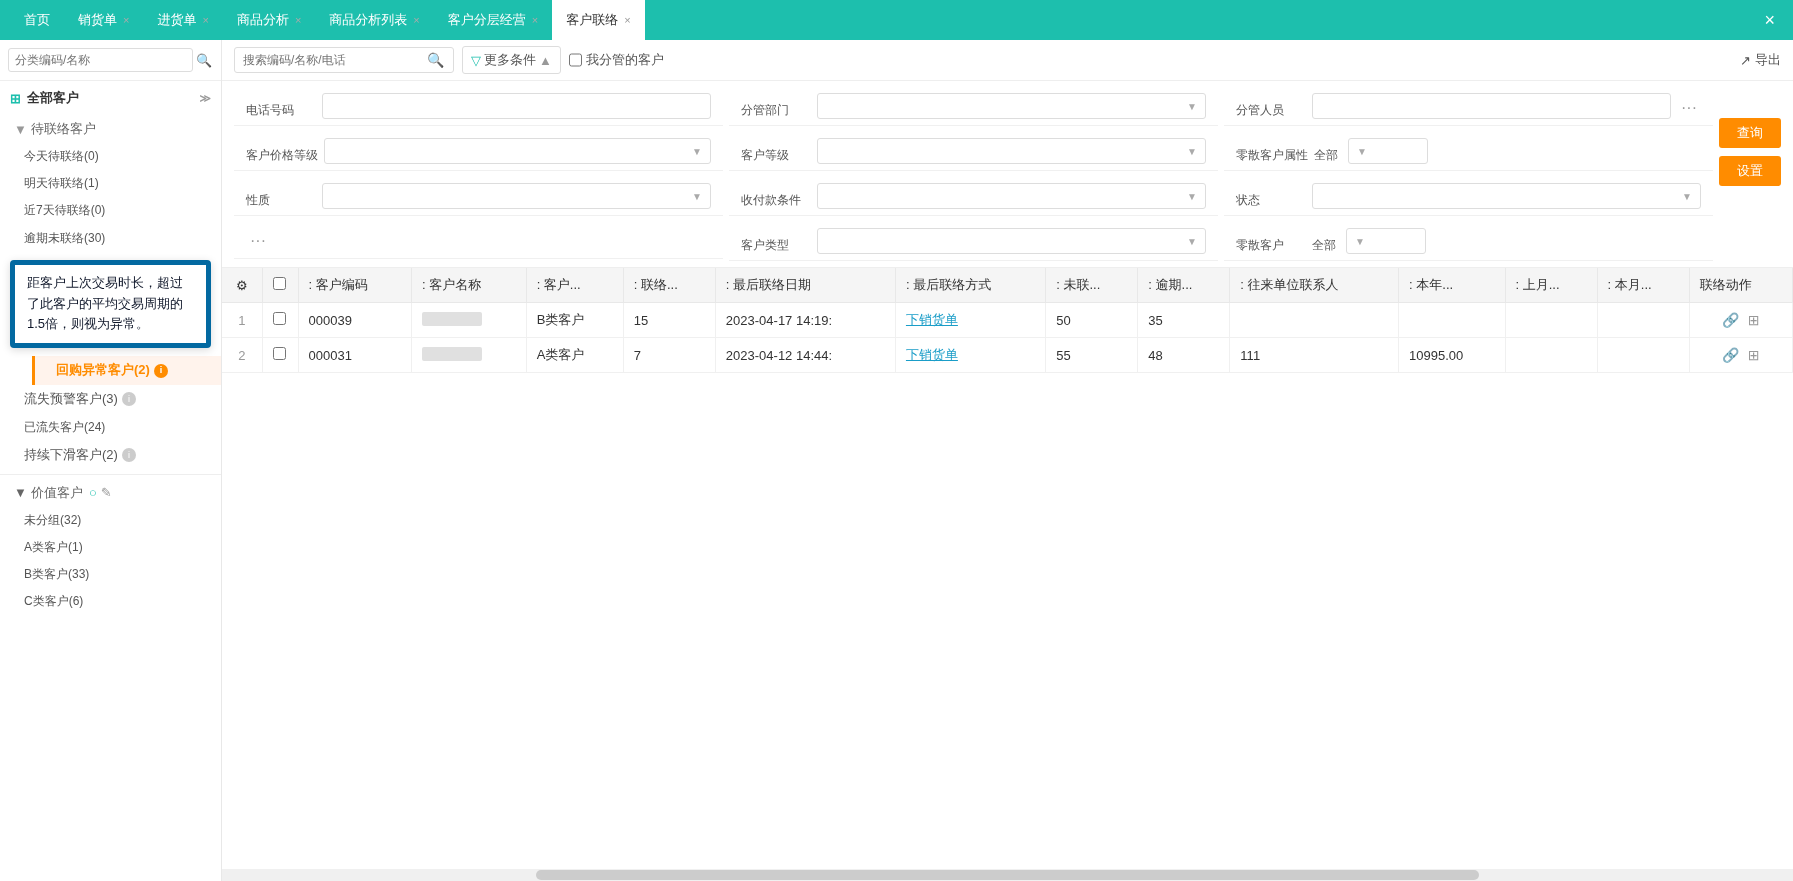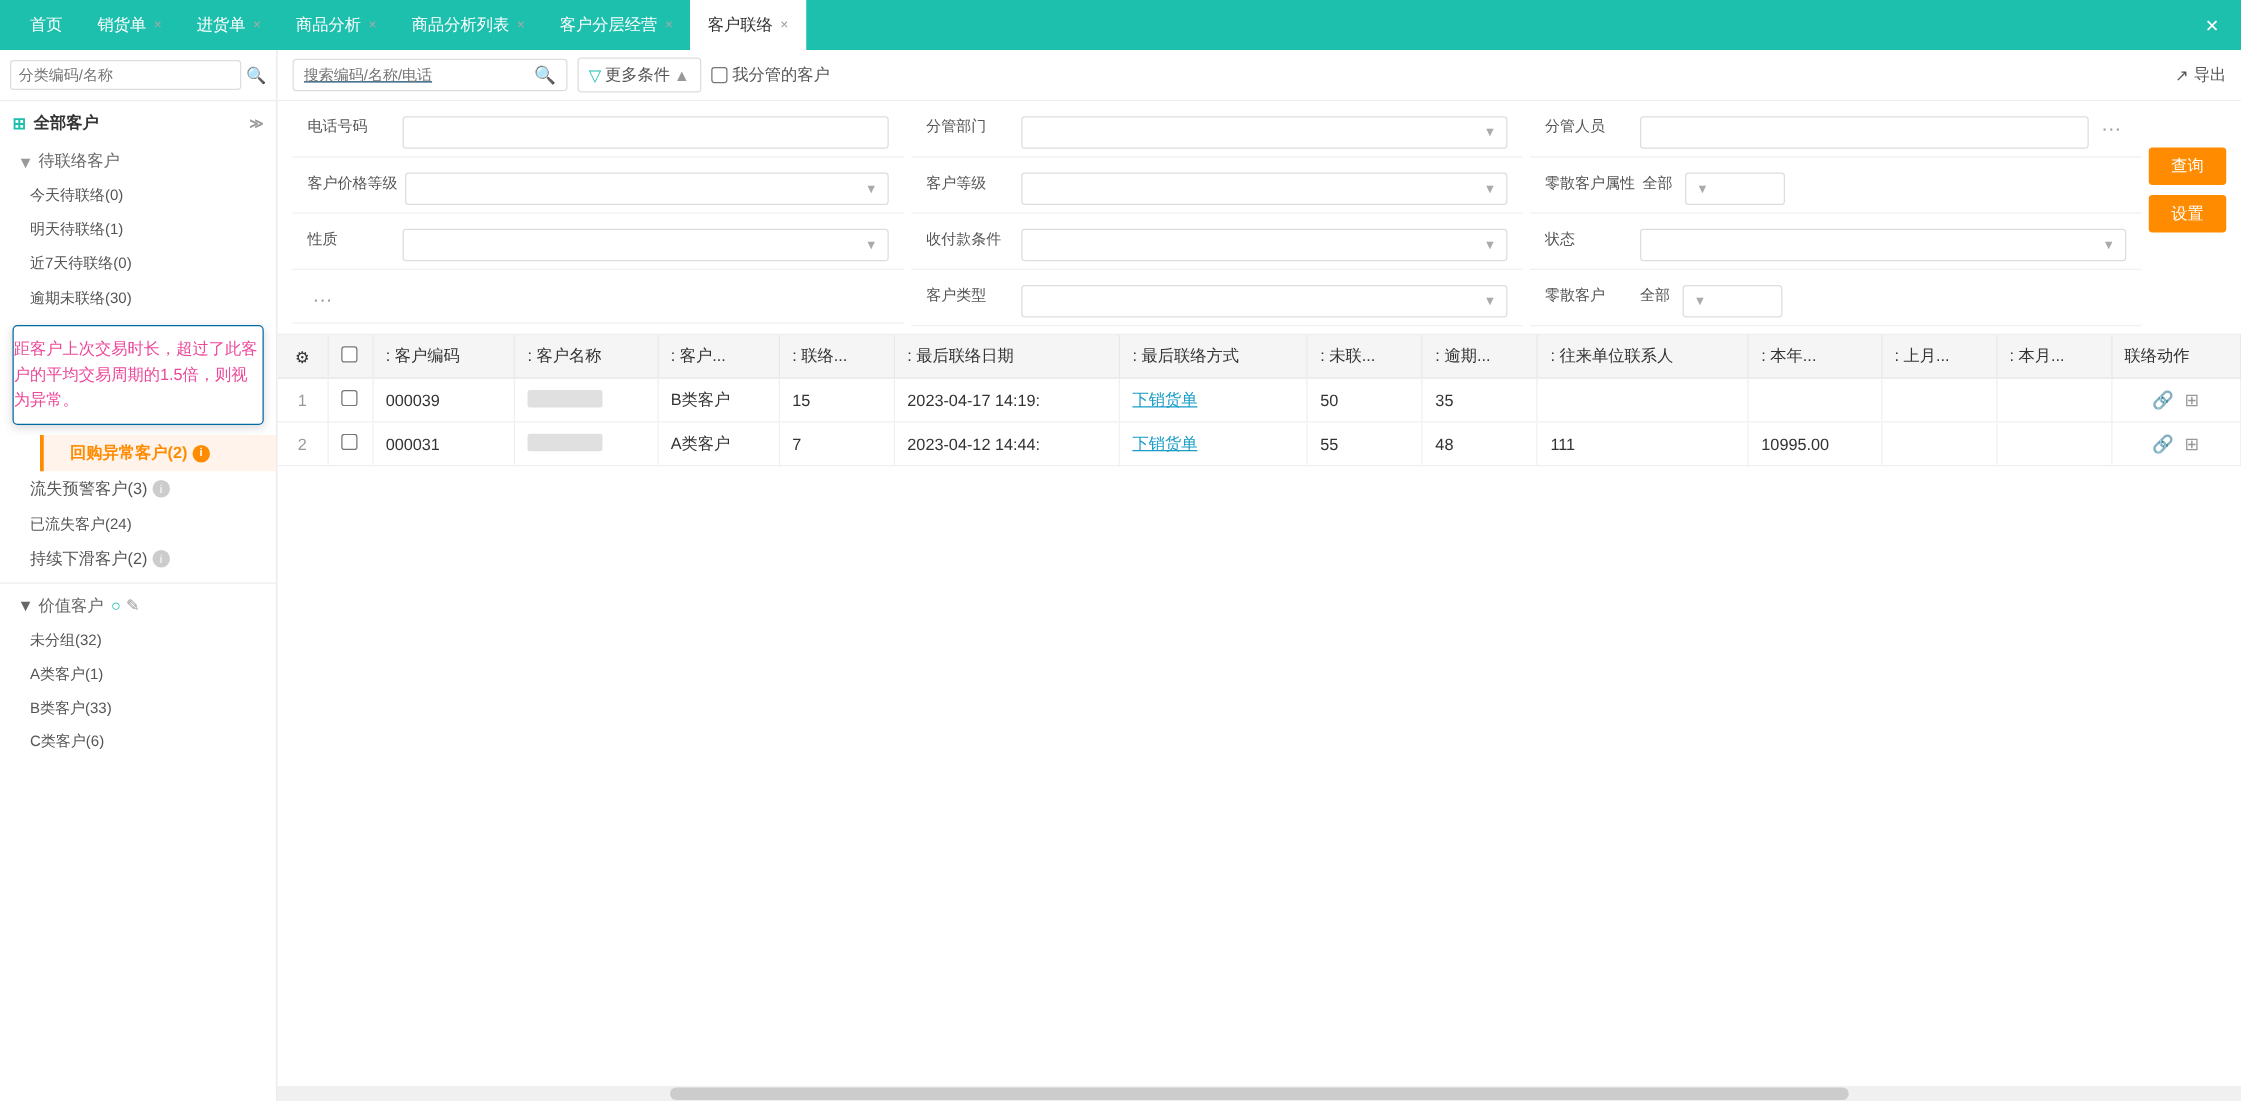--- a/index.html
+++ b/index.html
@@ -74,21 +74,21 @@
     
     .toolbar {
       display: flex; align-items: center; padding: 6px 12px;
       background: white; border-bottom: 1px solid #eee; gap: 8px;
     }
     .toolbar .search-box {
       display: flex; align-items: center; border: 1px solid #ddd;
       border-radius: 3px; padding: 4px 8px; width: 220px; background: white;
     }
     .toolbar .search-box input {
-      border: none; outline: none; font-size: 12px; flex: 1; color: #0c4a6e; text-decoration: underline;
+      border: none; outline: none; font-size: 12px; flex: 1; color: #0c4a6e;
     }
     .toolbar .search-box .s-icon { color: #1dbfad; font-size: 14px; }
     .toolbar .more-conditions {
       display: flex; align-items: center; color: #555; cursor: pointer;
       font-size: 12px; padding: 4px 8px; border: 1px solid #ddd;
       border-radius: 3px; background: white; gap: 3px;
     }
     .toolbar .my-customers {
       display: flex; gap: 4px; color: #555; font-size: 12px;
       cursor: pointer;
@@ -155,38 +155,38 @@
       height: 12px; background: #f0f0f0; position: relative;
     }
     .scrollbar-thumb {
       position: absolute; height: 10px; top: 1px;
       background: #ccc; border-radius: 5px; left: 20%; width: 60%;
     }
 
     
     .tooltip-box {
       position: absolute; top: 220px; left: 10px; z-index: 100;
-      background: white; border: 1px solid #0369a1; padding: 8px 0;
-      border-radius: 4px; font-size: 12px; color: #ec4899;
+      background: white; border: 5px solid #0369a1; padding: 8px 12px;
+      border-radius: 4px; font-size: 12px; color: #0f172a;
       max-width: 320px; line-height: 1.6;
       box-shadow: 0 2px 8px rgba(0,0,0,0.1);
     }
 
     
     .sidebar-bottom { flex: 1; overflow-y: auto; }
 
     
     .sidebar-item.active-orange {
       background: #fff3ec; color: #ff8c00; font-weight: bold;
       border-left: 3px solid #ff8c00;
       padding-left: 21px;
       margin-left: 32px;
     }
     .filter-cell {
-      display: flex; align-items: flex-start; padding: 6px 12px; gap: 6px;
+      display: flex; align-items: flex-end; padding: 6px 12px; gap: 6px;
       border-bottom: 1px solid #f0f0f0;
     }
     .filter-cell-label { color: #555; font-size: 12px; white-space: nowrap; min-width: 70px; }
     .filter-cell-control {
       flex: 1; border: 1px solid #ddd; border-radius: 3px;
       padding: 3px 8px; font-size: 12px; height: 26px;
       display: flex; align-items: center; justify-content: space-between;
       background: white; cursor: pointer;
     }
     .filter-cell-input {

